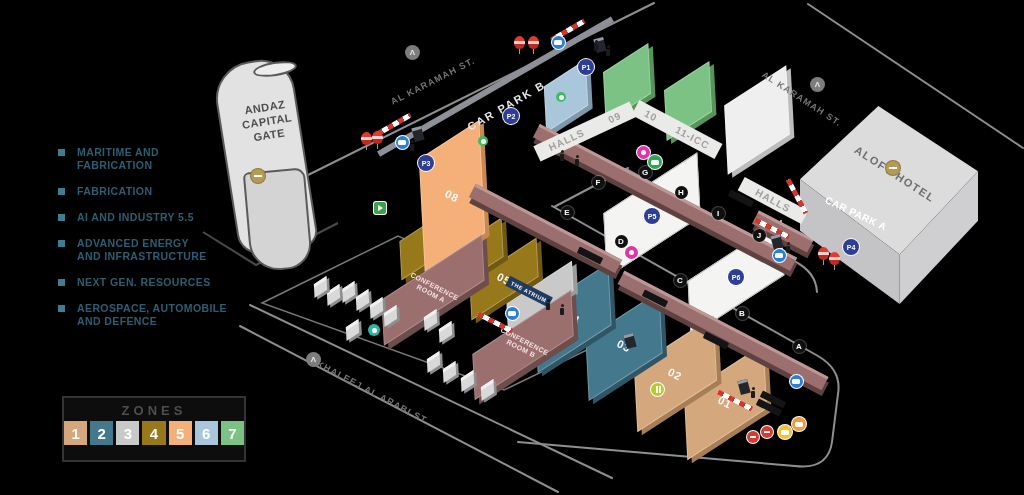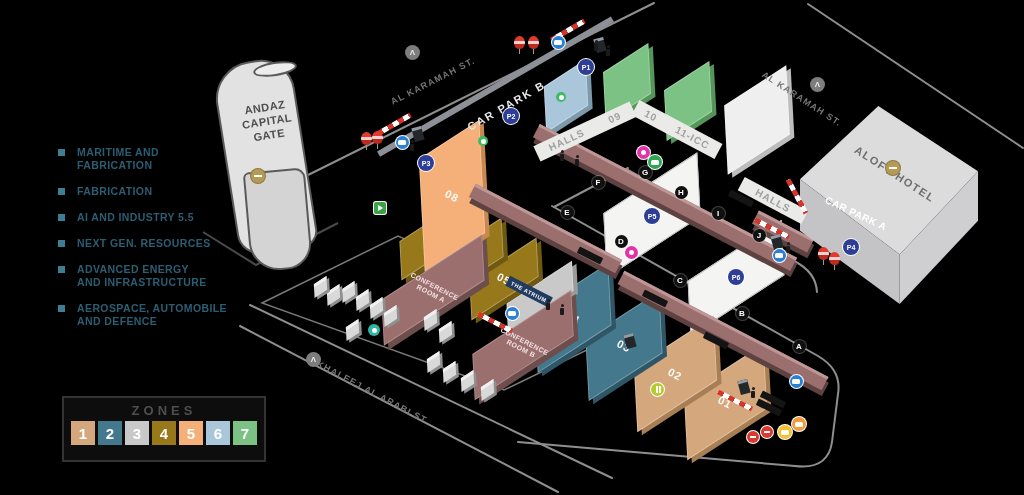--- a/index.html
+++ b/index.html
@@ -7,21 +7,21 @@
   #stage{position:relative;width:1024px;height:495px;background:#000;}
   #stage *{box-sizing:border-box;}
   
   #roads{position:absolute;left:0;top:0;z-index:1;}
   
   #sector-legend{position:absolute;left:58px;top:146px;width:250px;z-index:9;}
   .lg-item{display:flex;align-items:flex-start;margin-bottom:13px;}
   .lg-bullet{width:7px;height:7px;background:#3E7E92;margin:3px 12px 0 0;flex:0 0 auto;}
   .lg-text{color:#2C5E73;font-size:10.5px;line-height:13px;font-weight:bold;letter-spacing:.4px;}
   
-  #zones-panel{position:absolute;left:62px;top:396px;width:204px;height:66px;background:#0D0D0D;
+  #zones-panel{position:absolute;left:62px;top:396px;width:184px;height:66px;background:#0D0D0D;
     border:2px solid #343434;z-index:9;padding-top:5px;}
   #zones-title{text-align:center;color:#4E4E4E;font-weight:bold;font-size:13px;letter-spacing:4px;}
   #zone-squares{display:flex;justify-content:center;gap:3px;margin-top:3px;}
   .zone-sq{width:24px;height:24px;display:flex;align-items:center;justify-content:center;
     color:#fff;font-weight:bold;font-size:15px;}
   
   .hall{position:absolute;z-index:3;transform:rotate(-33deg) skewX(-30deg);
     border:1px solid rgba(255,255,255,.28);display:flex;align-items:center;justify-content:center;}
   .hall-num{transform:skewX(30deg) rotate(60deg);color:#fff;font-weight:bold;font-size:11px;
     letter-spacing:1px;opacity:.95;}
@@ -136,25 +136,25 @@
       <div class="lg-item">
         <span class="lg-bullet"></span>
         <span class="lg-text">FABRICATION</span>
       </div>
       <div class="lg-item">
         <span class="lg-bullet"></span>
         <span class="lg-text">AI AND INDUSTRY 5.5</span>
       </div>
       <div class="lg-item">
         <span class="lg-bullet"></span>
+        <span class="lg-text">ADVANCED ENERGY<br>AND INFRASTRUCTURE</span>
+      </div>
+      <div class="lg-item">
+        <span class="lg-bullet"></span>
         <span class="lg-text">NEXT GEN. RESOURCES</span>
-      </div>
-      <div class="lg-item">
-        <span class="lg-bullet"></span>
-        <span class="lg-text">ADVANCED ENERGY<br>AND INFRASTRUCTURE</span>
       </div>
       <div class="lg-item">
         <span class="lg-bullet"></span>
         <span class="lg-text">AEROSPACE, AUTOMOBILE<br>AND DEFENCE</span>
       </div>
     </div>
 
   <div id="zones-panel">
     <div id="zones-title">ZONES</div>
     <div id="zone-squares">

